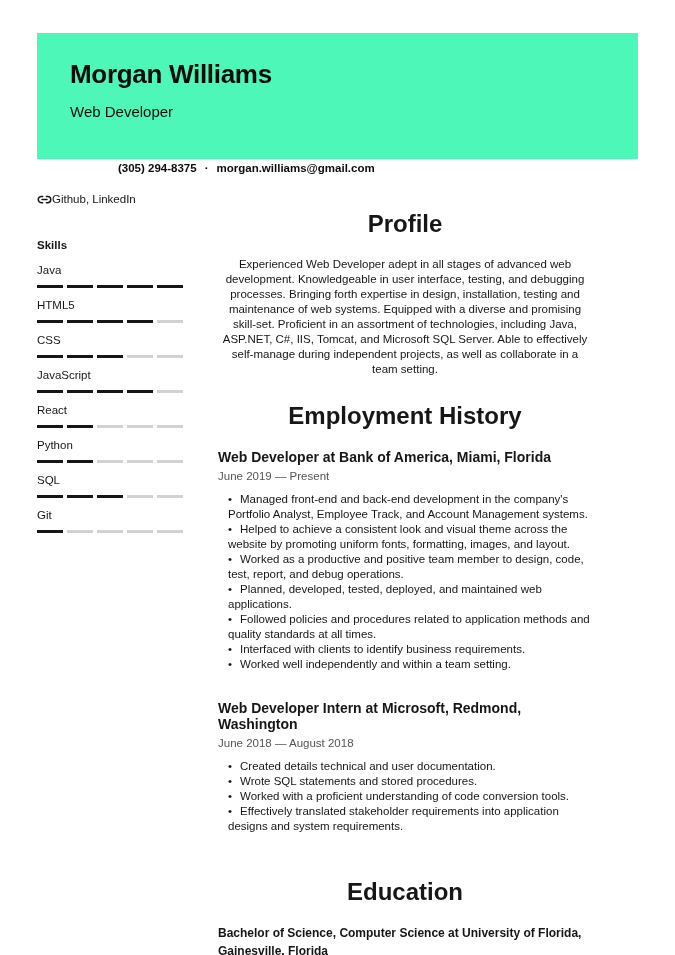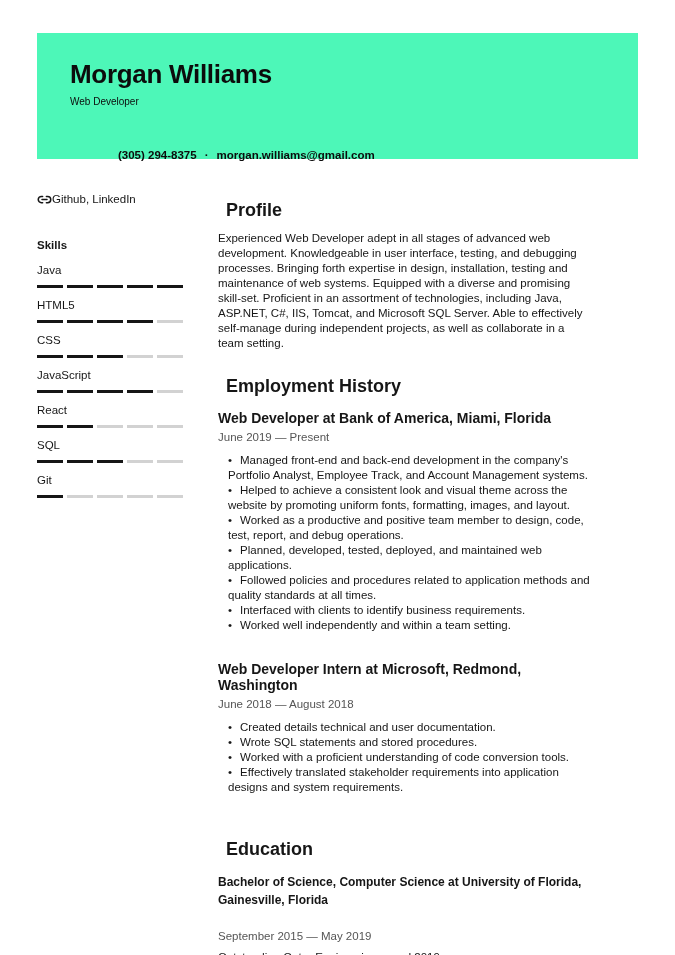--- a/index.html
+++ b/index.html
@@ -16,35 +16,35 @@
     font-family:"Liberation Sans",sans-serif;
   }
   .band{
     margin:33px 37px 0;height:126px;
     background:var(--accent);
     padding:26px 33px 0;
   }
   .band h1{
     margin:0;font-size:26px;line-height:1.2;letter-spacing:-0.3px;font-weight:bold;color:#0c0c0c;
   }
-  .person-title{font-size:10px;margin-top:6px;color:#0c0c0c;}
+  .person-title{font-size:15px;margin-top:13px;color:#0c0c0c;}
   .contact{font-size:11.5px;font-weight:bold;margin-top:42px;color:#0c0c0c;padding-left:48px;}
   .contact .sep{margin:0 8px;}
   .content{display:flex;gap:35px;padding:33px 37px 0;}
   .sidebar{flex:0 0 146px;width:146px;font-size:11.5px;line-height:15px;}
   .links-row{display:flex;align-items:flex-start;gap:0;cursor:pointer;}
   .links-row .icon{display:flex;align-items:center;}
   .skills-heading{font-weight:bold;margin-top:31px;}
   .skill{margin-top:10px;}
   .skill-bar{display:flex;gap:4px;margin-top:7px;}
   .seg{flex:1;height:3px;background:var(--ink);}
   .seg.empty{background:var(--bar-empty);}
   .main{width:374px;font-size:11.5px;line-height:15px;}
-  .main h2{font-size:18px;line-height:1.2;margin:8px;font-weight:bold;}
-  .profile-text{margin:9px 0 0;}
+  .main h2{font-size:24px;line-height:1.2;margin:18px;font-weight:bold;text-align:center;}
+  .profile-text{margin:9px 0 0;text-align:center;}
   .section-emp{margin-top:25px;}
   .job{margin-top:13px;}
   .job + .job{margin-top:28px;}
   .job-name{font-weight:bold;font-size:14px;line-height:16px;margin-top:12px;}
   .dates{color:var(--muted);margin-top:4px;}
   .bullets{margin-top:8px;padding-left:10px;}
   .bullet::before{content:"\2022";margin-right:8px;}
   .section-edu{margin-top:44px;}
   .degree{font-weight:bold;font-size:12px;line-height:18px;margin-top:12px;}
   .edu-dates{margin-top:20px;}
@@ -127,20 +127,30 @@
     <div class="skill-name">React</div>
     <div class="skill-bar">
               <span class="seg"></span>
               <span class="seg"></span>
               <span class="seg empty"></span>
               <span class="seg empty"></span>
               <span class="seg empty"></span>
             </div>
   </div>
 
+  <div class="skill">
+    <div class="skill-name">Python</div>
+    <div class="skill-bar">
+              <span class="seg"></span>
+              <span class="seg"></span>
+              <span class="seg empty"></span>
+              <span class="seg empty"></span>
+              <span class="seg empty"></span>
+            </div>
+  </div>
 
   <div class="skill">
     <div class="skill-name">SQL</div>
     <div class="skill-bar">
               <span class="seg"></span>
               <span class="seg"></span>
               <span class="seg"></span>
               <span class="seg empty"></span>
               <span class="seg empty"></span>
             </div>

